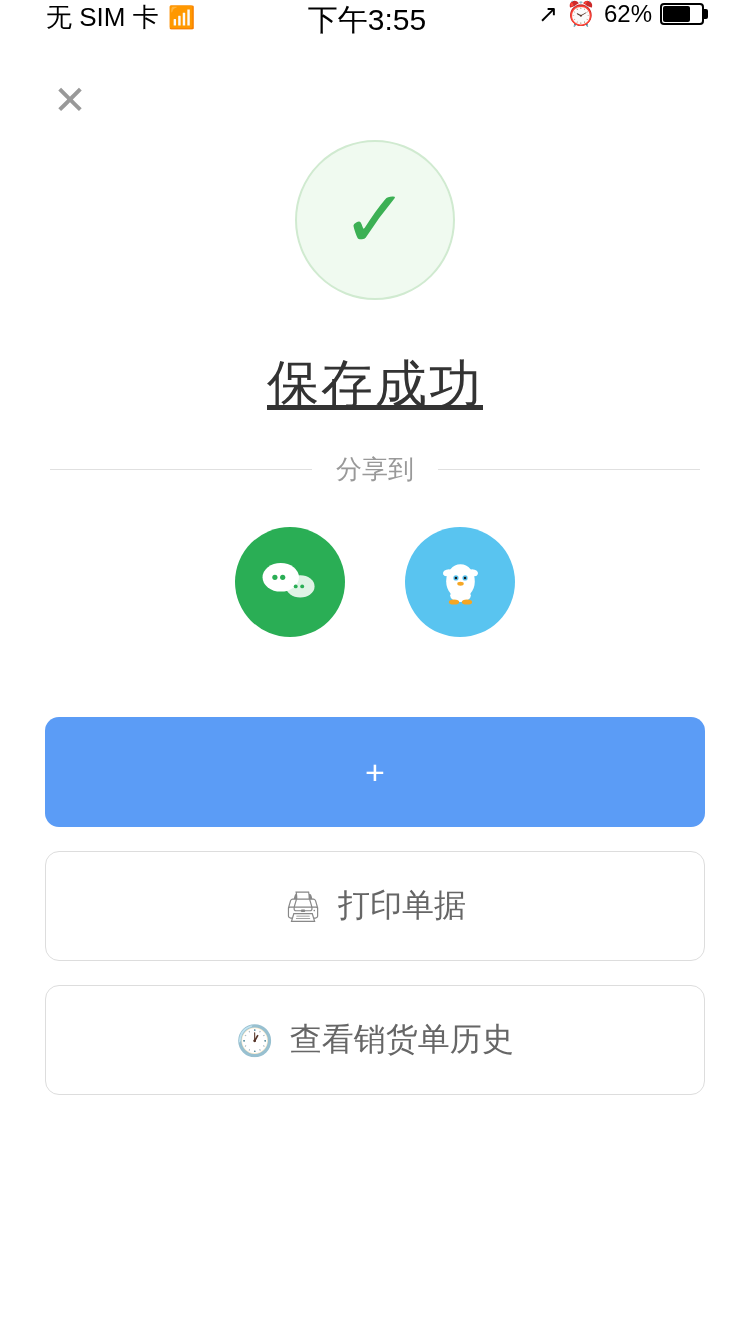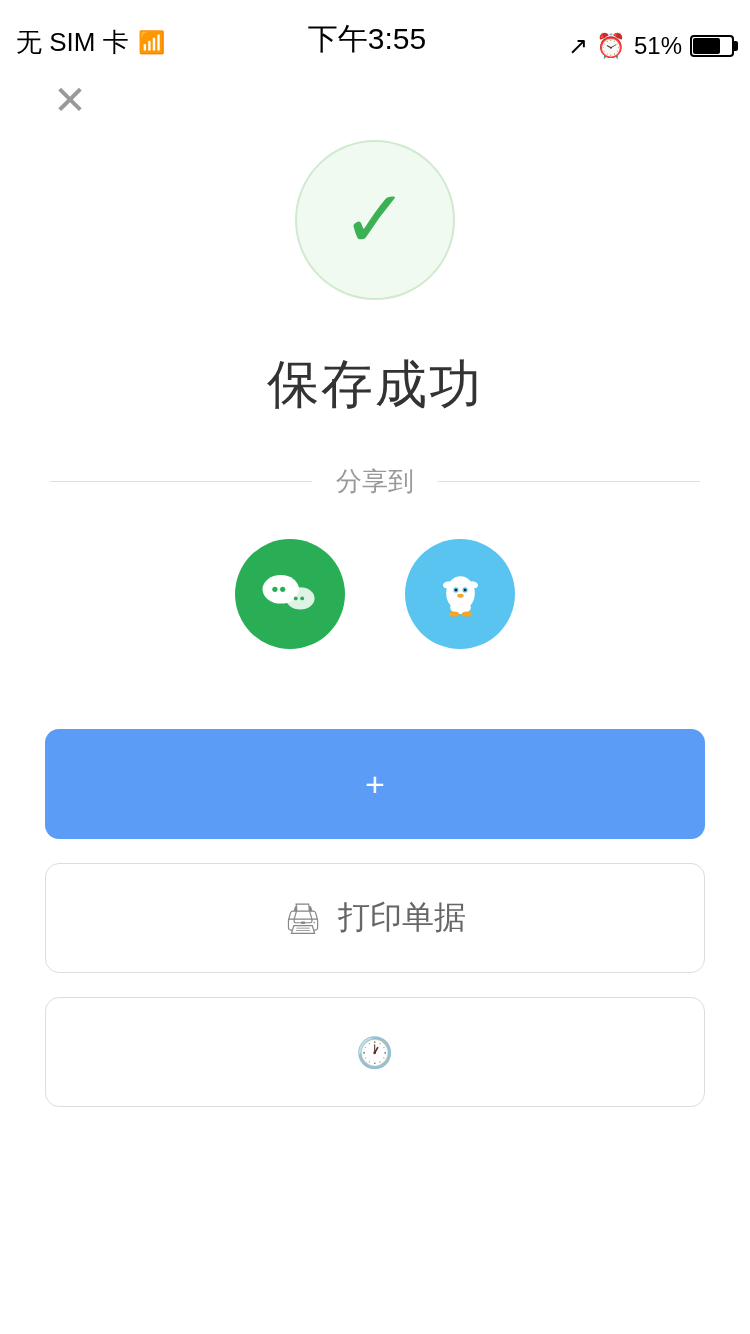--- a/index.html
+++ b/index.html
@@ -16,23 +16,23 @@
       font-family: -apple-system, "PingFang SC", "Helvetica Neue", sans-serif;
       overflow: hidden;
       position: relative;
     }
 
     
     .status-bar {
       width: 100%;
       height: 60px;
       display: flex;
-      align-items: flex-end;
+      align-items: flex-start;
       justify-content: space-between;
-      padding: 0 16px;
+      padding: 0 46px;
       background: #fff;
     }
 
     .status-left {
       display: flex;
       align-items: center;
       gap: 10px;
       font-size: 26px;
       color: #000;
     }
@@ -130,22 +130,23 @@
       font-size: 80px;
       color: #3cb054;
       line-height: 1;
     }
 
     
     .success-title {
       font-size: 52px;
       font-weight: 500;
       color: #333;
-      margin-bottom: 44px;
+      margin-bottom: 32px;
       letter-spacing: 2px;
+      text-decoration: underline;
     }
 
     
     .share-divider-container {
       width: 650px;
       display: flex;
       align-items: center;
       gap: 24px;
       margin-bottom: 40px;
     }
@@ -254,21 +255,21 @@
 
 <div class="status-bar">
   <div class="status-left">
     <span>无 SIM 卡</span>
     <span class="wifi-icon">📶</span>
   </div>
   <div class="status-center">下午3:55</div>
   <div class="status-right">
     <span>↗</span>
     <span>⏰</span>
-    <span>51%</span>
+    <span>62%</span>
     <span class="battery-icon">
       <span class="battery-fill"></span>
     </span>
   </div>
 </div>
 
 <div class="close-btn">
   <span class="close-x">✕</span>
 </div>
 
@@ -328,17 +329,18 @@
       <span class="btn-icon">+</span>
     </button>
 
     <button class="btn-secondary">
       <span class="btn-icon-grey">🖨</span>
       <span class="btn-secondary-text">打印单据</span>
     </button>
 
     <button class="btn-secondary">
       <span class="btn-icon-grey">🕐</span>
+      <span class="btn-secondary-text">查看销货单历史</span>
     </button>
 
   </div>
 
 </div>
 
 </body></html>

